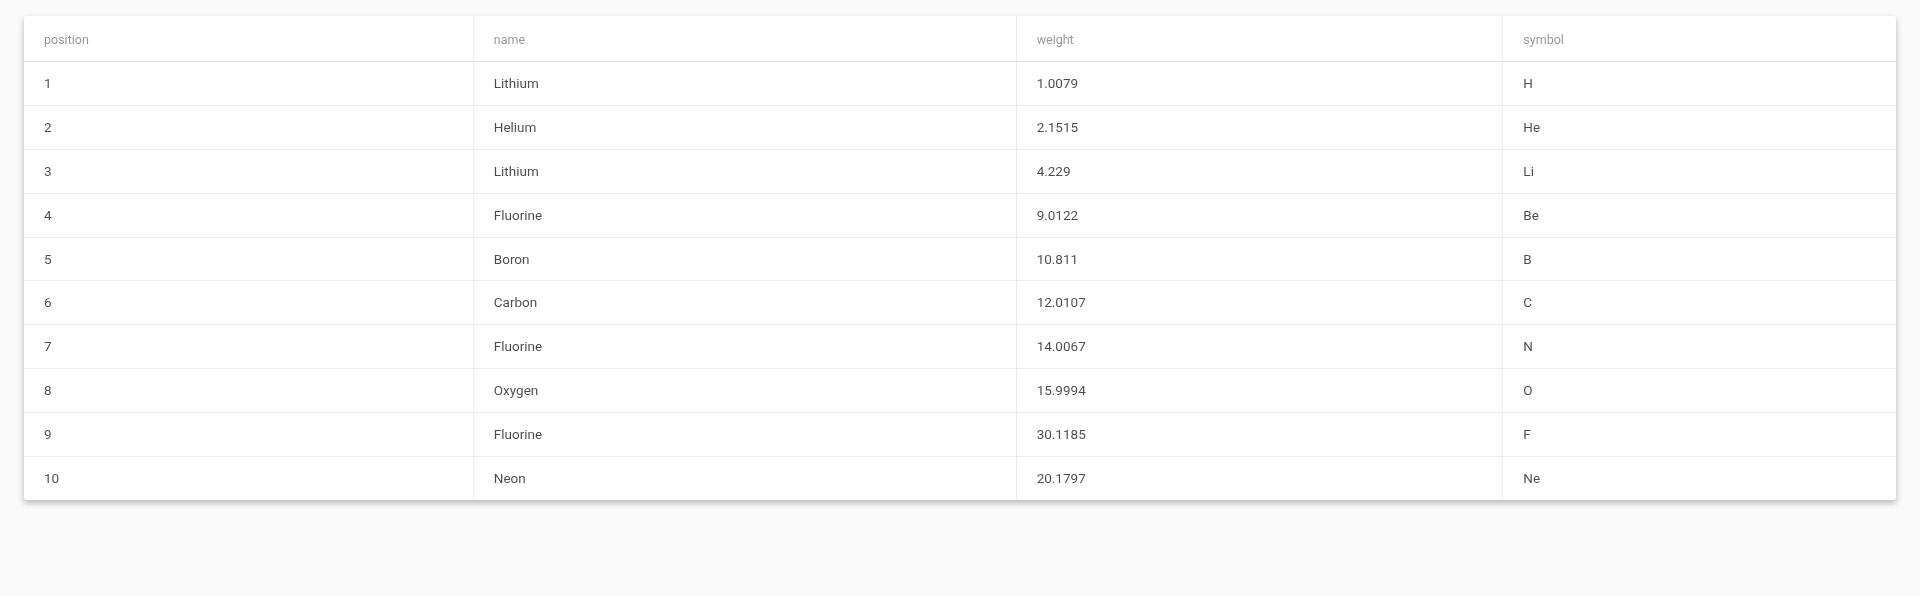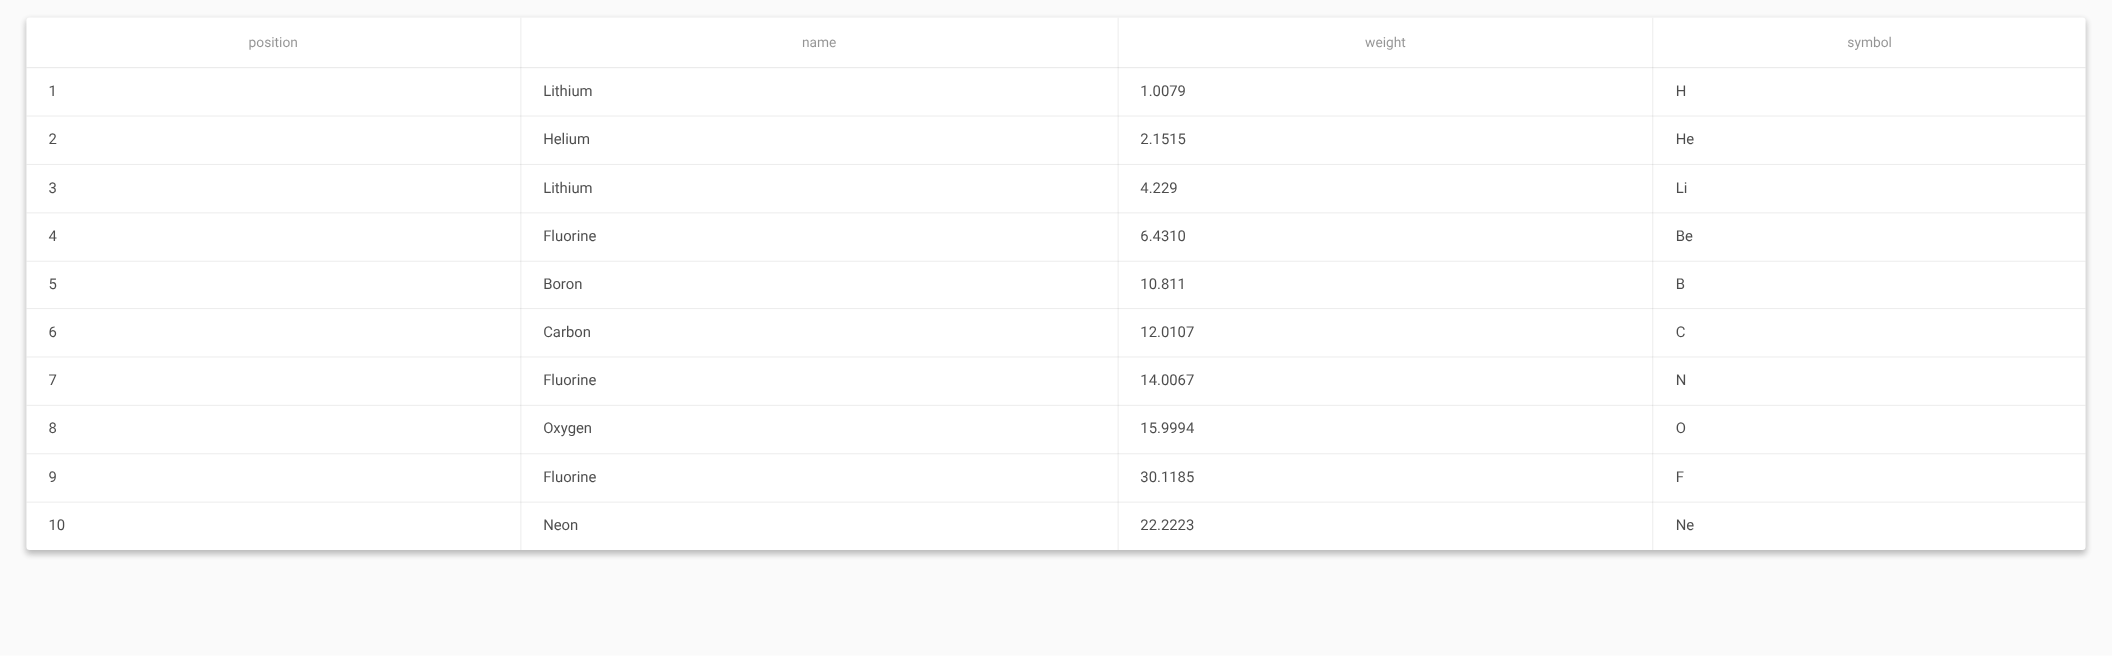--- a/index.html
+++ b/index.html
@@ -17,21 +17,21 @@
       background: #ffffff;
       border-radius: 3px;
       box-shadow: 0 3px 6px rgba(0,0,0,0.16), 0 3px 6px rgba(0,0,0,0.12);
       overflow: hidden;
     }
     table {
       width: 100%;
       border-collapse: collapse;
     }
     thead th {
-      text-align: center;
+      text-align: left;
       font-weight: 400;
       font-size: 12.5px;
       color: rgba(0,0,0,0.42);
       padding: 16px 20px 14px 20px;
       border-bottom: 1px solid rgba(0,0,0,0.09);
       border-right: 1px solid rgba(0,0,0,0.07);
     }
     thead th:last-child {
       border-right: none;
     }
@@ -82,21 +82,21 @@
       </tr>
       <tr>
         <td>3</td>
         <td>Lithium</td>
         <td>4.229</td>
         <td>Li</td>
       </tr>
       <tr>
         <td>4</td>
         <td>Fluorine</td>
-        <td>6.4310</td>
+        <td>9.0122</td>
         <td>Be</td>
       </tr>
       <tr>
         <td>5</td>
         <td>Boron</td>
         <td>10.811</td>
         <td>B</td>
       </tr>
       <tr>
         <td>6</td>
@@ -118,18 +118,18 @@
       </tr>
       <tr>
         <td>9</td>
         <td>Fluorine</td>
         <td>30.1185</td>
         <td>F</td>
       </tr>
       <tr>
         <td>10</td>
         <td>Neon</td>
-        <td>22.2223</td>
+        <td>20.1797</td>
         <td>Ne</td>
       </tr>
     </tbody>
   </table>
 </div>
 
 </body></html>

